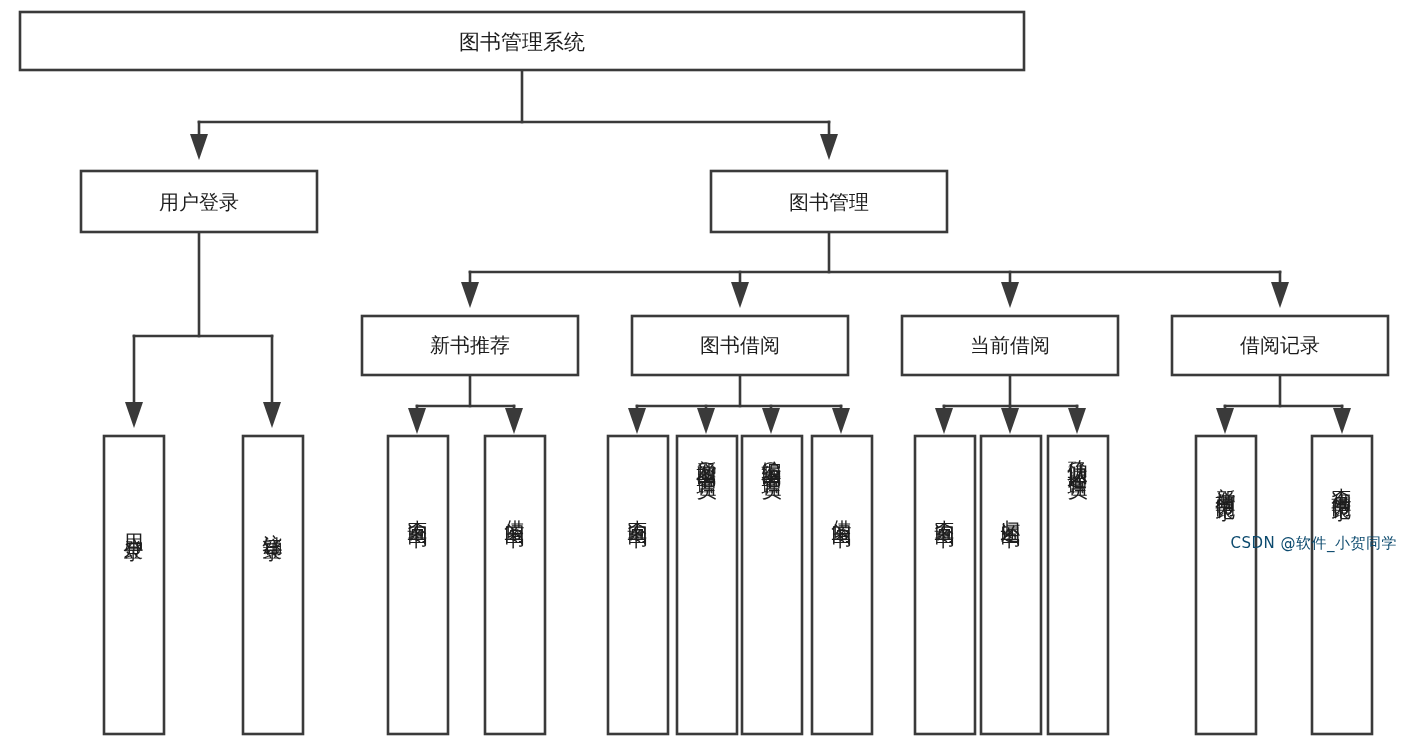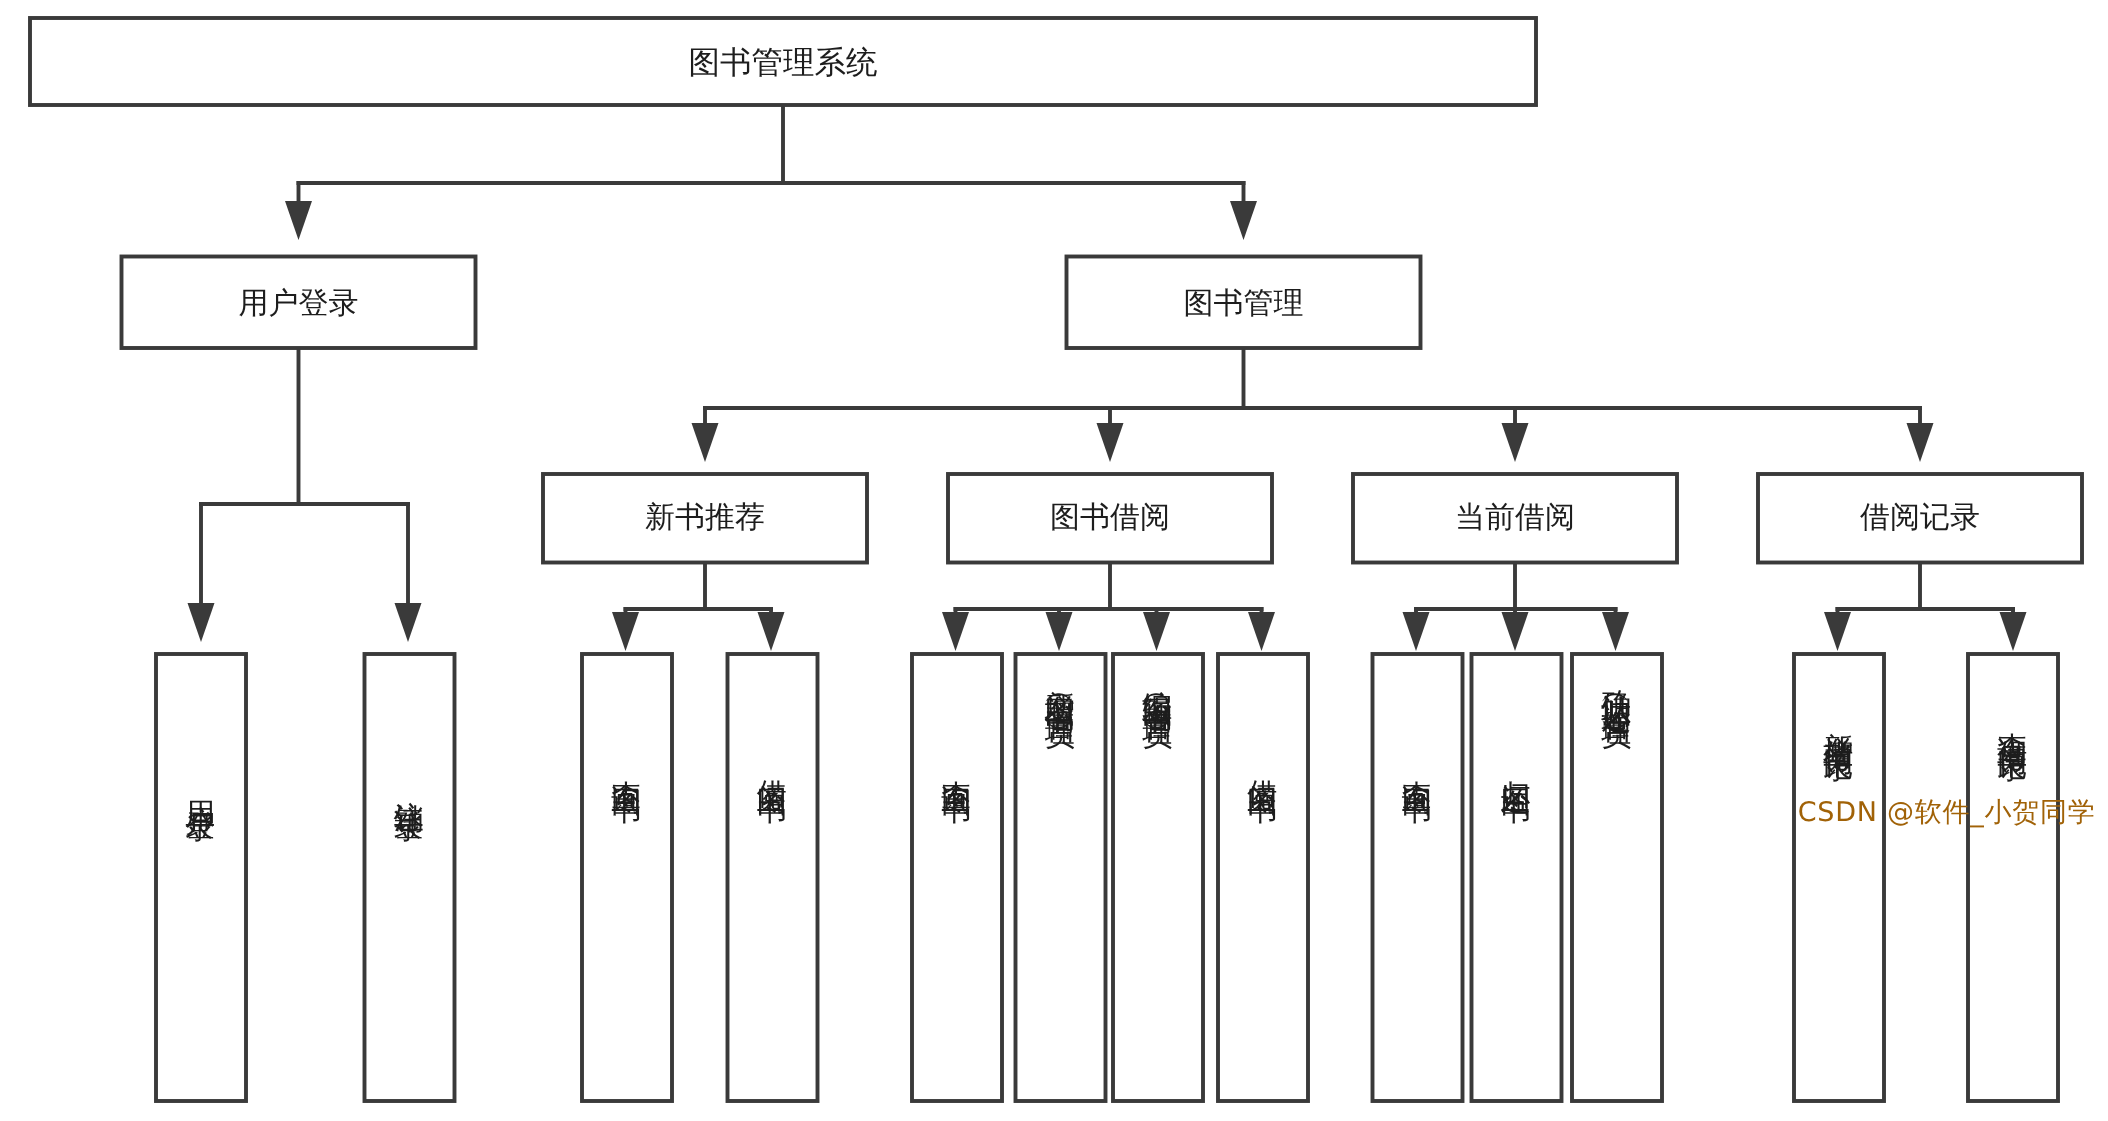--- a/index.html
+++ b/index.html
@@ -66,22 +66,22 @@
     line-height: 1.0;
     color: #1d1d1d;
     letter-spacing: 3px;
     white-space: nowrap;
   }
   .watermark {
     position: absolute;
     right: 8px;
     bottom: 6px;
     font-family: "DejaVu Sans", "Liberation Sans", sans-serif;
-    font-size: 18px;
-    color: #a16207;
+    font-size: 15px;
+    color: #0c4a6e;
     white-space: nowrap;
     letter-spacing: 0.5px;
   }
 </style>
 </head>
 <body>
 
 <div id="diagram-root">
 
   <svg class="flow" viewBox="0 0 1405 747" xmlns="http://www.w3.org/2000/svg">

